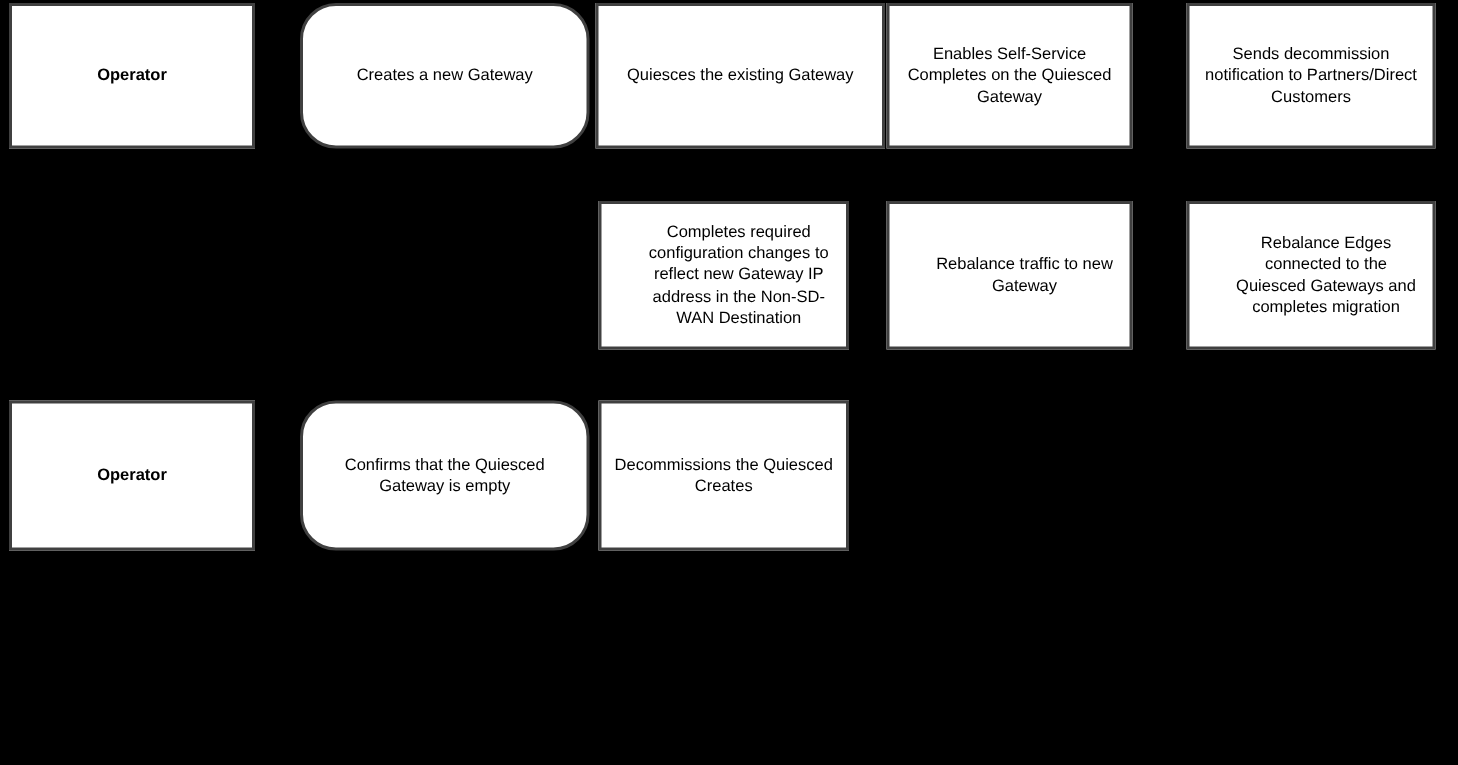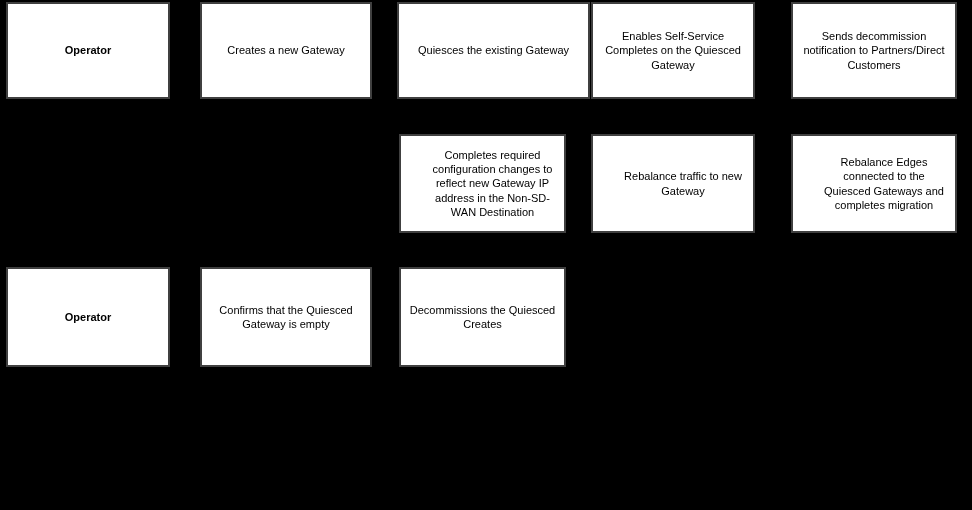--- a/index.html
+++ b/index.html
@@ -34,21 +34,21 @@
   }
   .box.role {
     font-weight: bold;
   }
   
   .r1 { top: 2px;   height: 97px; }
   .r2 { top: 134px; height: 99px; padding-left: 28px; }
   .r3 { top: 267px; height: 100px; }
   
   .c1 { left: 6px;   width: 164px; text-align: right; }
-  .c2 { left: 200px; width: 172px; }
+  .c2 { left: 200px; width: 193px; border-radius: 24px; }
   .c3 { left: 399px; width: 167px; }
   .c4 { left: 591px; width: 164px; }
   .c5 { left: 791px; width: 166px; }
   
   .r1.c3 { left: 397px; width: 193px; }
 </style>
 </head>
 <body>
 
 <div class="diagram">

